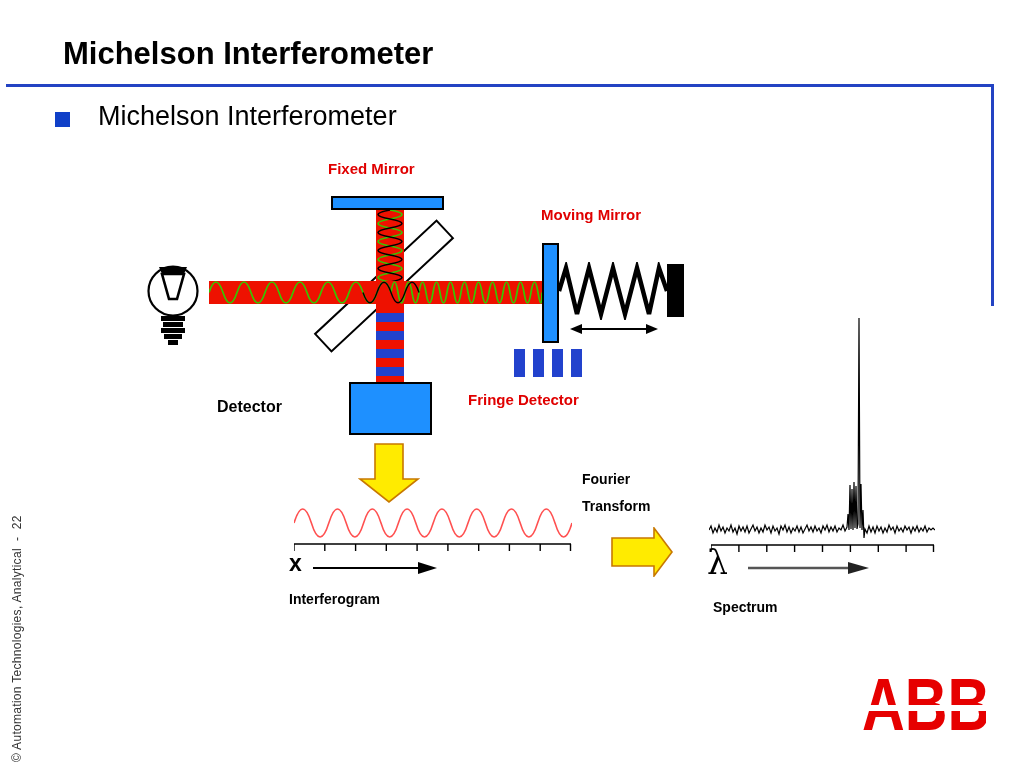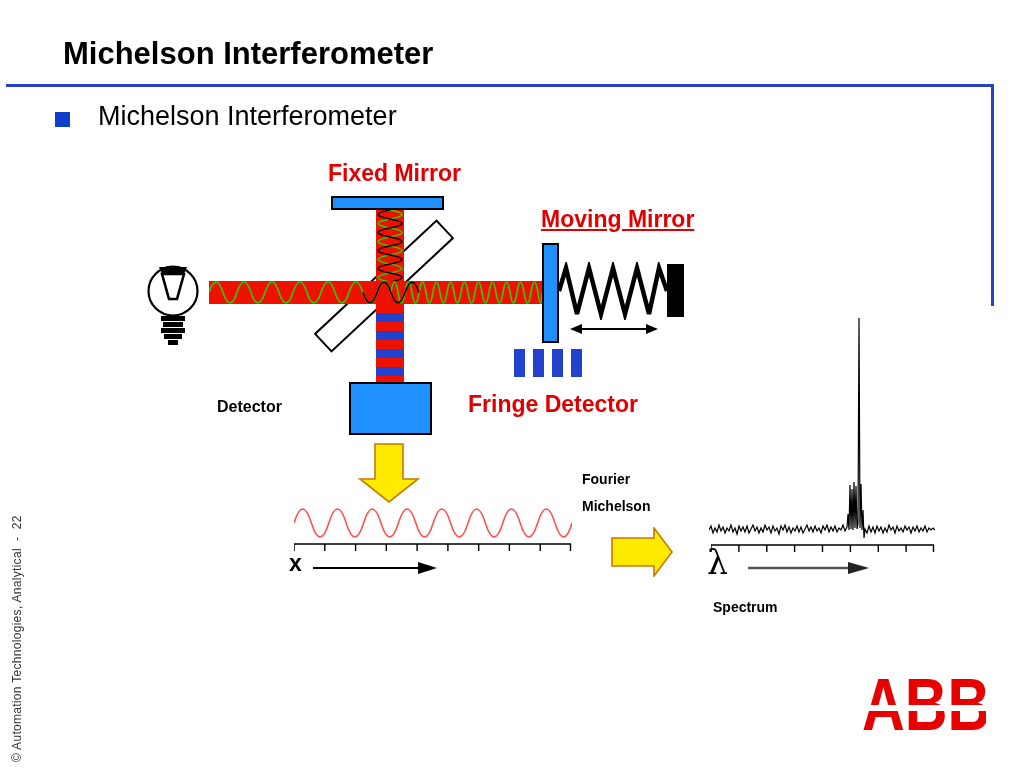--- a/index.html
+++ b/index.html
@@ -8,25 +8,25 @@
 
   .page-title{position:absolute;left:57px;top:36px;font-size:31px;font-weight:bold;color:#000;letter-spacing:0px;}
   .title-rule{position:absolute;left:0;top:84px;width:988px;height:3px;background:var(--accent-blue,#2343C3);}
   .right-rule{position:absolute;left:985px;top:84px;width:3px;height:222px;background:var(--accent-blue,#2343C3);}
 
   .bullet-marker{position:absolute;left:49px;top:112px;width:15px;height:15px;background:var(--bullet-blue,#1040C8);}
   .bullet-label{position:absolute;left:92px;top:101px;font-size:27px;color:#000;}
 
   .copyright{position:absolute;left:4px;top:762px;transform:rotate(-90deg);transform-origin:0 0;font-size:12px;color:#333;white-space:pre;letter-spacing:.3px;}
 
-  .red-label{position:absolute;color:var(--label-red,#E00000);font-weight:bold;font-size:23px;white-space:nowrap;}
+  .red-label{position:absolute;color:var(--label-red,#E00000);font-weight:bold;font-size:15px;white-space:nowrap;}
   .black-label{position:absolute;color:#000;font-weight:bold;font-size:14px;white-space:nowrap;}
 
   .lbl-fixed-mirror{left:322px;top:160px;}
-  .lbl-moving-mirror{left:535px;top:206px;text-decoration:underline;}
+  .lbl-moving-mirror{left:535px;top:206px;}
   .lbl-fringe{left:462px;top:391px;}
   .lbl-detector{left:211px;top:398px;font-size:16px;}
   .lbl-interferogram{left:283px;top:591px;}
   .lbl-fourier{left:576px;top:466px;line-height:27px;}
   .lbl-spectrum{left:707px;top:599px;}
   .lbl-x{left:283px;top:550px;font-size:23px;}
   .lbl-lambda{left:701px;top:543px;font-family:"DejaVu Serif",serif;font-weight:normal;font-size:33px;}
 
   .fixed-mirror{position:absolute;left:325px;top:196px;width:113px;height:14px;background:var(--mirror-blue,#1E90FF);border:2px solid #000;box-sizing:border-box;}
   .moving-mirror{position:absolute;left:536px;top:243px;width:17px;height:100px;background:var(--mirror-blue,#1E90FF);border:2px solid #000;box-sizing:border-box;}
@@ -66,22 +66,23 @@
   <div class="bullet-label">Michelson Interferometer</div>
 
   <div class="copyright">© Automation Technologies, Analytical  -  22</div>
 
   <div class="red-label lbl-fixed-mirror">Fixed Mirror</div>
   <div class="red-label lbl-moving-mirror">Moving Mirror</div>
   <div class="red-label lbl-fringe">Fringe Detector</div>
   <div class="black-label lbl-detector">Detector</div>
   <div class="black-label lbl-fourier">
     <div>Fourier</div>
-    <div>Michelson</div>
+    <div>Transform</div>
   </div>
+  <div class="black-label lbl-interferogram">Interferogram</div>
   <div class="black-label lbl-spectrum">Spectrum</div>
   <div class="black-label lbl-x">x</div>
   <div class="black-label lbl-lambda">λ</div>
 
   <div class="beam-splitter"></div>
 
   <svg class="vbeam" width="28" height="94">
     <rect x="0" y="0" width="28" height="94" fill="var(--beam-red,#EE1100)"></rect>
     <path d="M14 0 Q38 4.5 14 9 T14 18 T14 27 T14 36 T14 45 T14 54 T14 63 T14 72 T14 81 T14 90 T14 99" fill="none" stroke="var(--wave-green,#35C800)" stroke-width="1.7"></path>
     <path d="M14 0 Q-10 4.5 14 9 T14 18 T14 27 T14 36 T14 45 T14 54 T14 63 T14 72 T14 81 T14 90 T14 99" fill="none" stroke="#000" stroke-width="1.5"></path>

